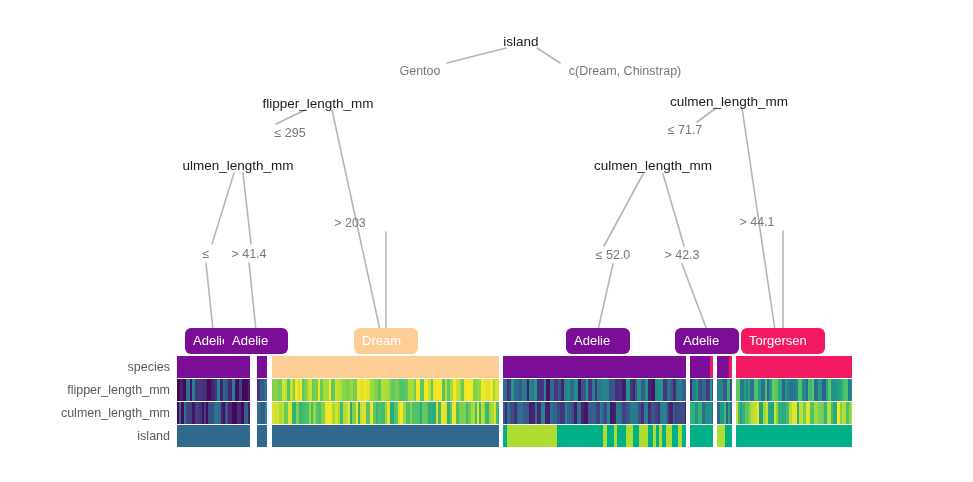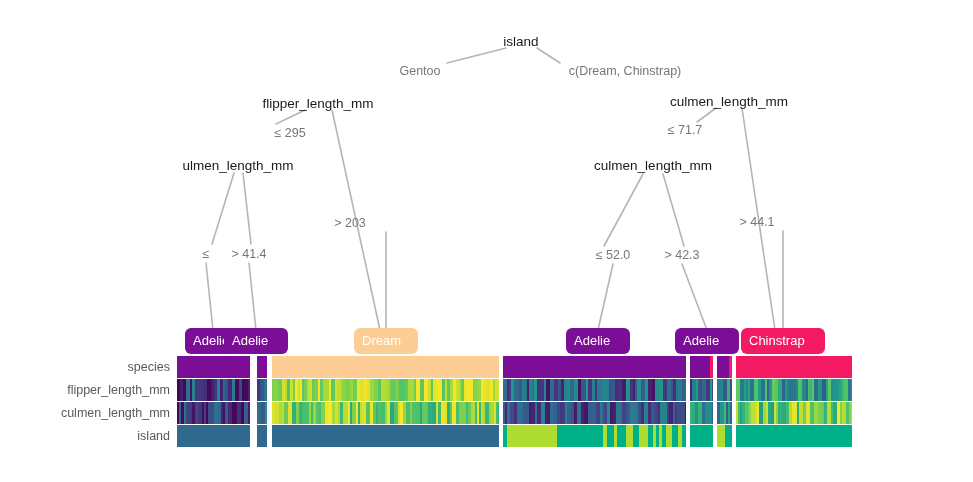--- a/index.html
+++ b/index.html
@@ -125,21 +125,21 @@
       <div class="edge-label" style="left: 249px; top: 254px;">&gt; 41.4</div>
       <div class="edge-label" style="left: 613px; top: 255px;">≤ 52.0</div>
       <div class="edge-label" style="left: 682px; top: 255px;">&gt; 42.3</div>
     </div>
   <div id="leaf-layer">
       <div class="leaf-badge" style="left: 213px; top: 341px; width: 56px; background: rgb(123, 13, 150); color: rgb(255, 255, 255);">Adelie</div>
       <div class="leaf-badge" style="left: 256px; top: 341px; width: 64px; background: rgb(123, 13, 150); color: rgb(255, 255, 255);">Adelie</div>
       <div class="leaf-badge" style="left: 386px; top: 341px; width: 64px; background: rgb(252, 206, 149); color: rgb(255, 255, 255);">Dream</div>
       <div class="leaf-badge" style="left: 598px; top: 341px; width: 64px; background: rgb(123, 13, 150); color: rgb(255, 255, 255);">Adelie</div>
       <div class="leaf-badge" style="left: 707px; top: 341px; width: 64px; background: rgb(123, 13, 150); color: rgb(255, 255, 255);">Adelie</div>
-      <div class="leaf-badge" style="left: 783px; top: 341px; width: 84px; background: rgb(243, 26, 99); color: rgb(255, 255, 255);">Chinstrap</div>
+      <div class="leaf-badge" style="left: 783px; top: 341px; width: 84px; background: rgb(243, 26, 99); color: rgb(255, 255, 255);">Torgersen</div>
     </div>
 
   <div id="heatmap" style="left: 177px; top: 356px; width: 675px; height: 90px;">
       <div class="hm-row" style="top: 0px; height: 22px;">
         <div class="hm-cell" style="left: 0px; width: 73px; background: rgb(123, 13, 150);"></div>
         <div class="hm-cell" style="left: 80px; width: 10px; background: rgb(123, 13, 150);"></div>
         <div class="hm-cell" style="left: 95px; width: 227px; background: rgb(252, 206, 149);"></div>
         <div class="hm-cell" style="left: 326px; width: 183px; background: rgb(123, 13, 150);"></div>
         <div class="hm-cell" style="left: 513px; width: 20px; background: rgb(123, 13, 150);"></div>
         <div class="hm-cell" style="left: 533px; width: 3px; background: rgb(243, 26, 99);"></div>

